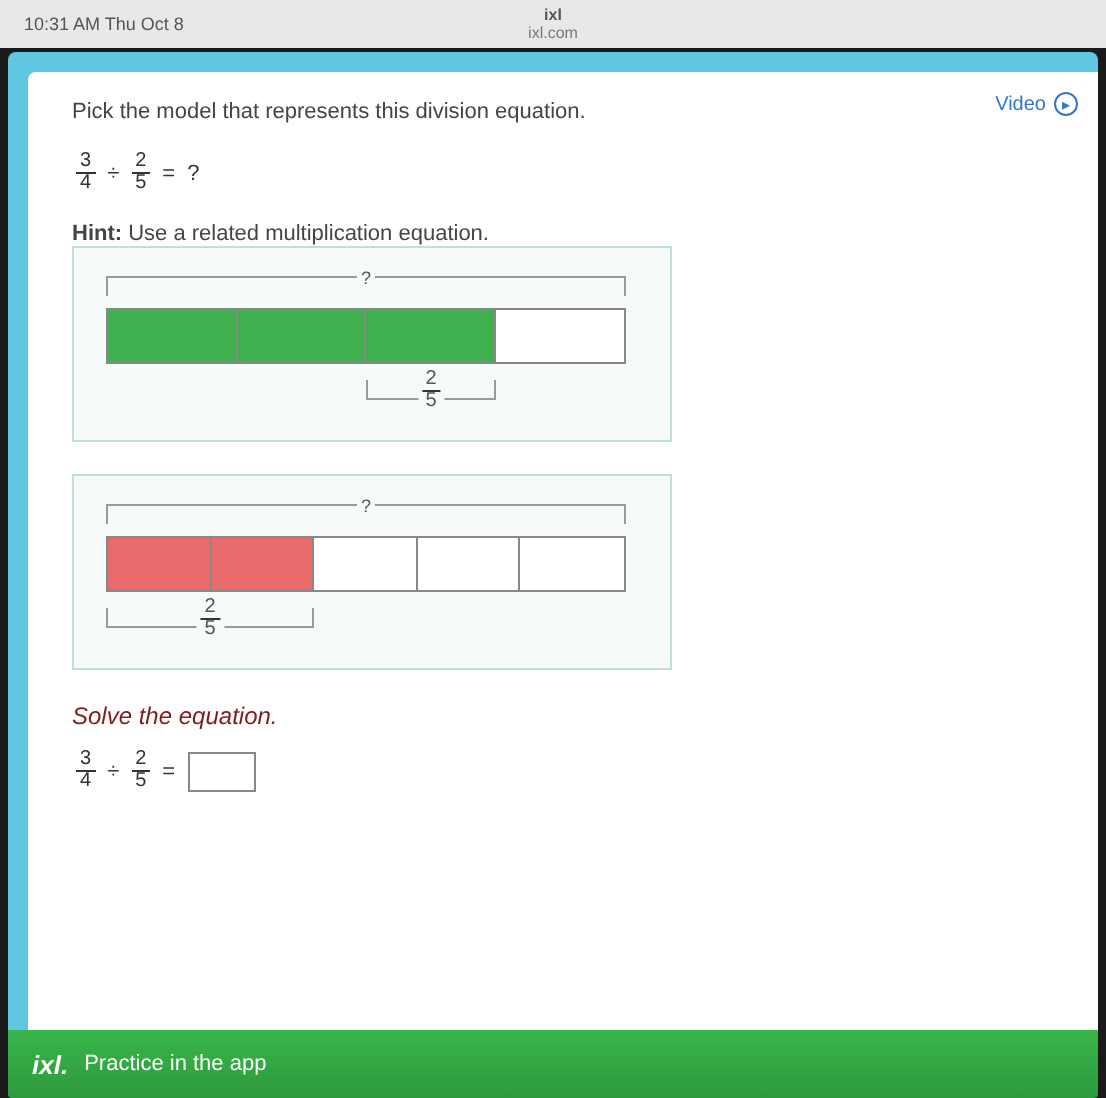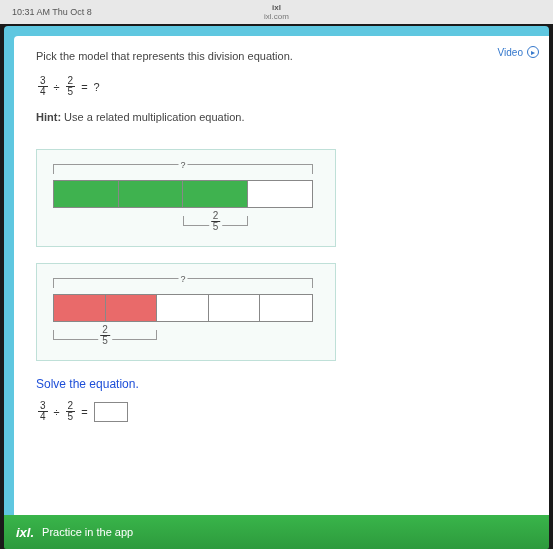--- a/index.html
+++ b/index.html
@@ -47,21 +47,21 @@
   }
   .video-link .circ {
     width:12px;height:12px;border:1px solid #3377cc;border-radius:50%;
     display:inline-flex;align-items:center;justify-content:center;font-size:8px;
   }
   .prompt { font-size: 11px; color: #444; margin-bottom: 14px; }
   .eqline { display:flex; align-items:center; gap:6px; font-size:11px; color:#333; margin-bottom:14px; margin-left:2px;}
   .frac { display:inline-flex; flex-direction:column; align-items:center; line-height:1; font-size:10px;}
   .frac .n { border-bottom:1px solid #333; padding:0 2px;}
   .frac .d { padding:0 2px;}
-  .hint { font-size:11px; color:#444; margin-bottom:26px;}
+  .hint { font-size:11px; color:#444; margin-bottom:0;}
   .hint b { font-weight:bold; }
   .model-card {
     border:1px solid #bfe0d8;
     background:#f6fbf9;
     width: 300px;
     padding: 14px 16px 20px 16px;
     margin-bottom: 16px;
     cursor:pointer;
   }
   .bar-wrap { position:relative; padding-top:16px; padding-bottom:18px;}
@@ -73,21 +73,21 @@
   .brace-label-top { position:absolute; top:-4px; transform:translateX(-50%); font-size:9px; background:#f6fbf9; padding:0 2px; color:#555;}
   .brace-label-bot { position:absolute; bottom:-6px; transform:translateX(-50%); font-size:9px; background:#f6fbf9; padding:0 2px; color:#555;}
   .bar {
     display:flex; height:28px; border:1px solid #888; width:260px;
   }
   .seg { border-right:1px solid #888; }
   .seg:last-child { border-right:none;}
   .green-fill { background:#3fb24f; }
   .red-fill { background:#e96a6a; }
   .empty-fill { background:#fff; }
-  .solve-head { font-size:12px; color:#1d4ed8; margin-top:6px; margin-bottom:10px;}
+  .solve-head { font-size:12px; color:#7f1d1d; margin-top:6px; margin-bottom:10px;font-style:italic;}
   .ans-box {
     display:inline-block; width:34px; height:20px;
     border:1px solid #888; vertical-align:middle; background:#fff;
   }
   .footer-bar {
     position:absolute; left:4px; right:4px; bottom:0;
     height:26px;
     background: linear-gradient(#39b54a,#2d9a3d);
     color:#fff; font-size:11px;
     display:flex; align-items:center; padding:17px 12px;

